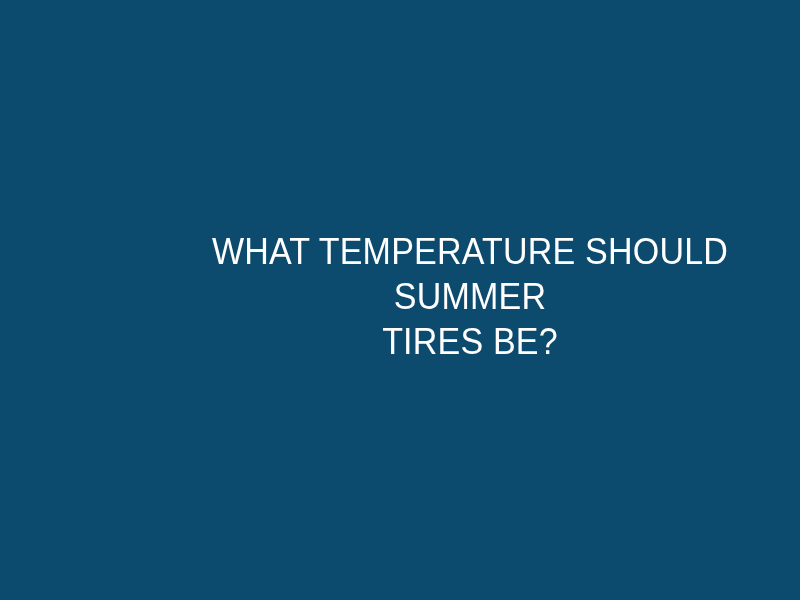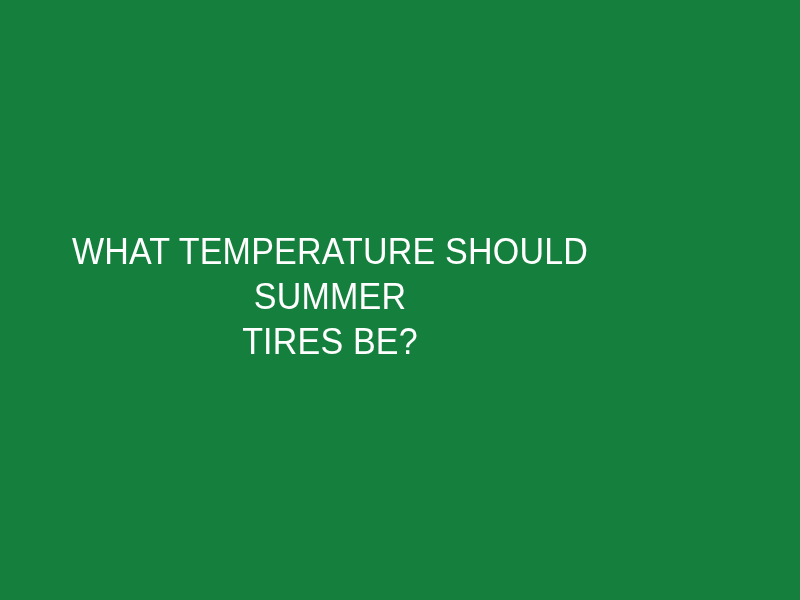--- a/index.html
+++ b/index.html
@@ -13,24 +13,24 @@
     height: 600px;
     overflow: hidden;
     font-family: "Liberation Sans", "DejaVu Sans", sans-serif;
   }
 
   .hero-banner {
     position: relative;
     width: 800px;
     height: 600px;
     box-sizing: border-box;
-    background-color: #15803d;
+    background-color: #0c4a6e;
     display: flex;
     align-items: center;
-    justify-content: flex-start;
+    justify-content: flex-end;
   }
 
   .hero-inner {
     width: 660px;
     display: block;
     text-align: center;
     
     margin-top: -8px;
   }
 

